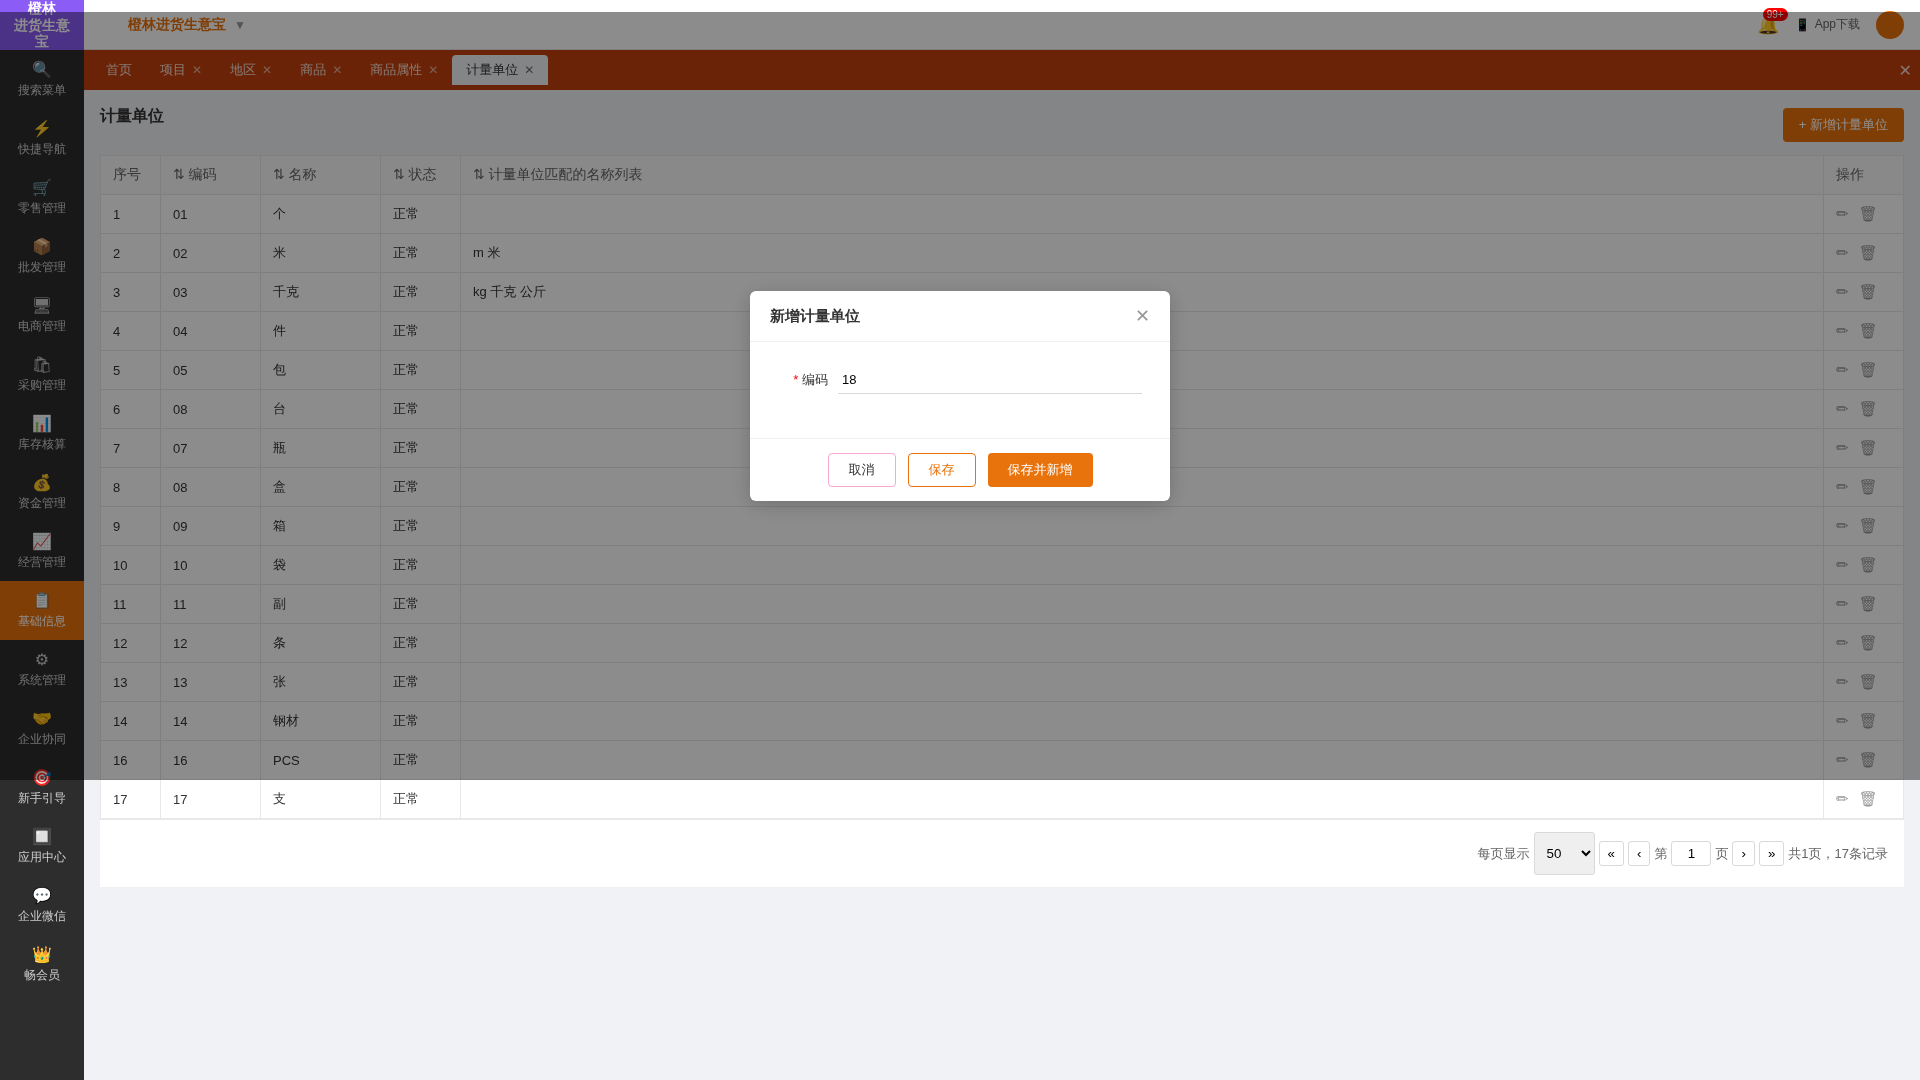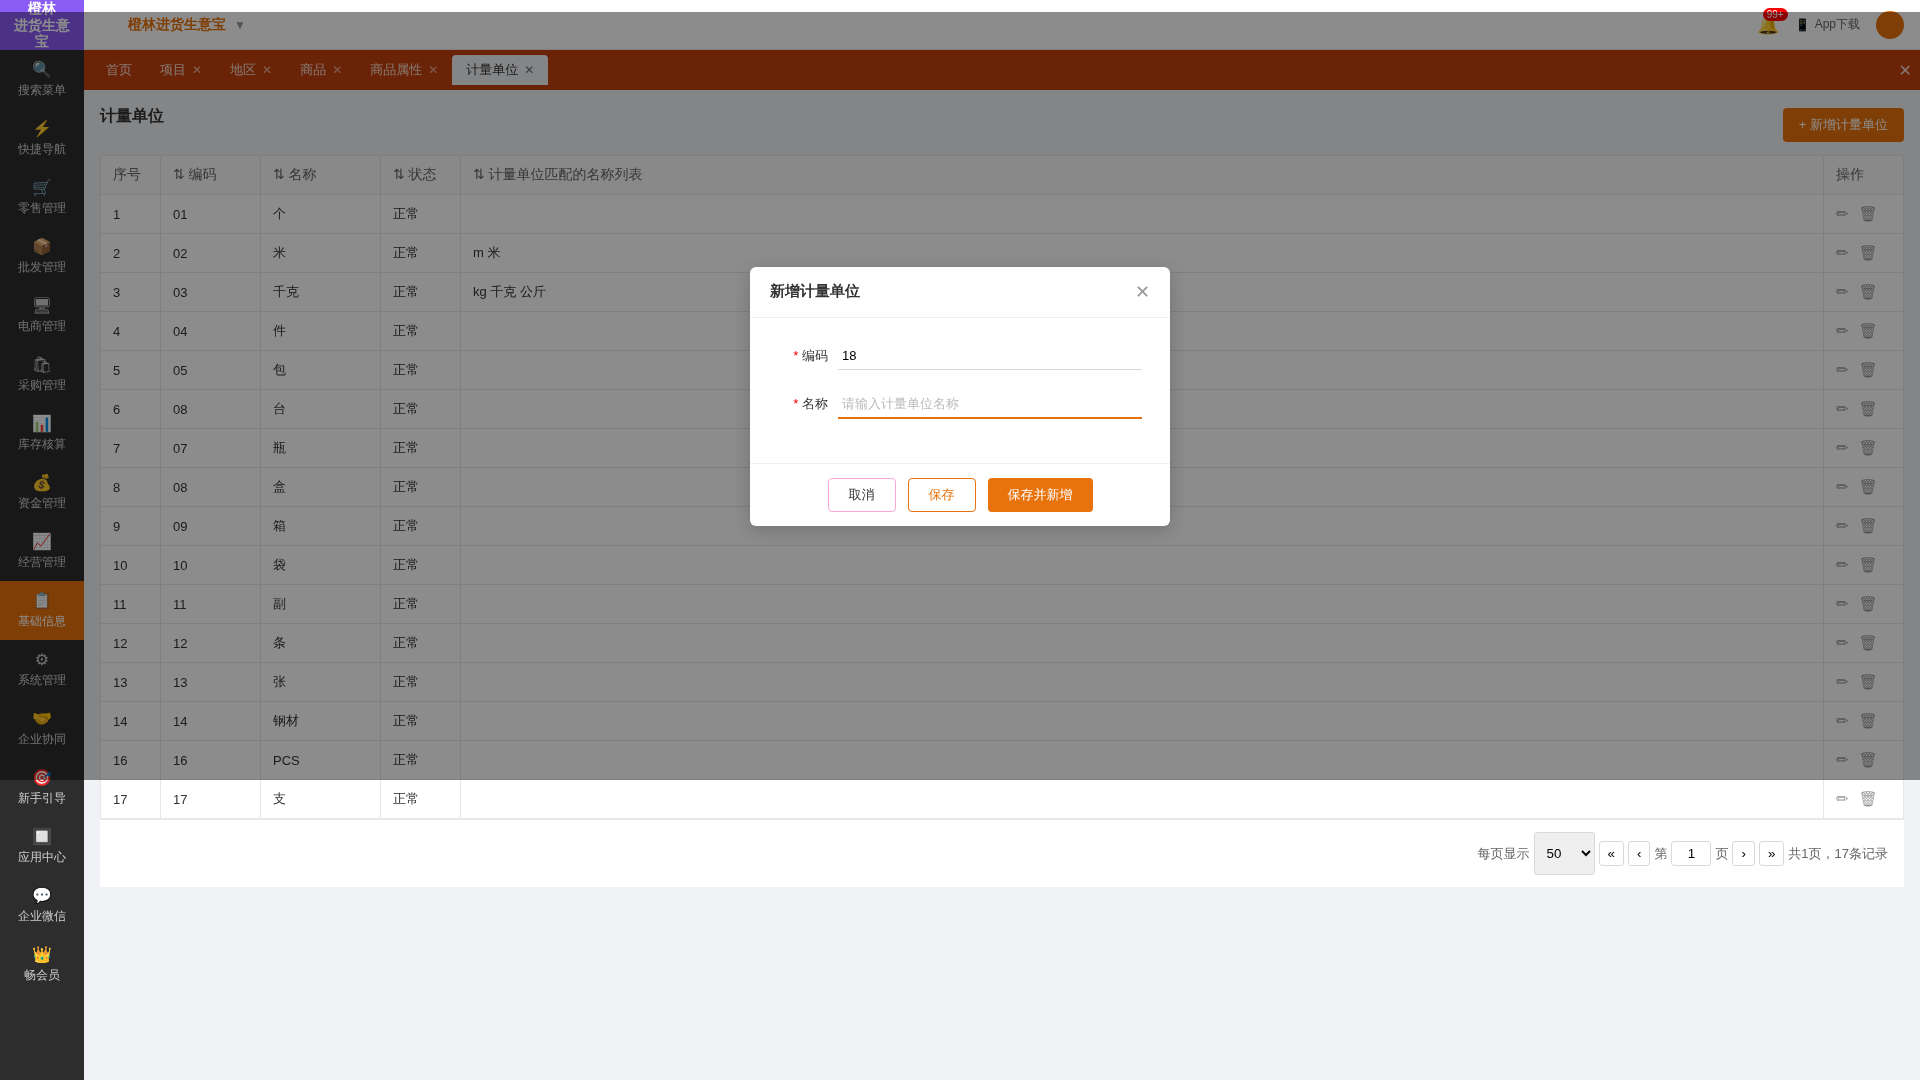--- a/index.html
+++ b/index.html
@@ -453,26 +453,20 @@
       <span class="modal-title">新增计量单位</span>
       <span class="modal-close">✕</span>
     </div>
     <div class="modal-body">
       <div class="form-row">
         <label class="form-label">
           <span style="color:red;">*</span> 编码
         </label>
         <input type="text" class="form-input" value="18" style="">
       </div>
-      <div class="form-row">
-        <label class="form-label">
-          <span style="color:red;">*</span> 名称
-        </label>
-        <input type="text" class="form-input active-input" placeholder="请输入计量单位名称" style="">
-      </div>
     </div>
     <div class="modal-footer">
       <button class="btn-cancel">取消</button>
       <button class="btn-save">保存</button>
       <button class="btn-save-new">保存并新增</button>
     </div>
   </div>
 </div>
 
 </body></html>

